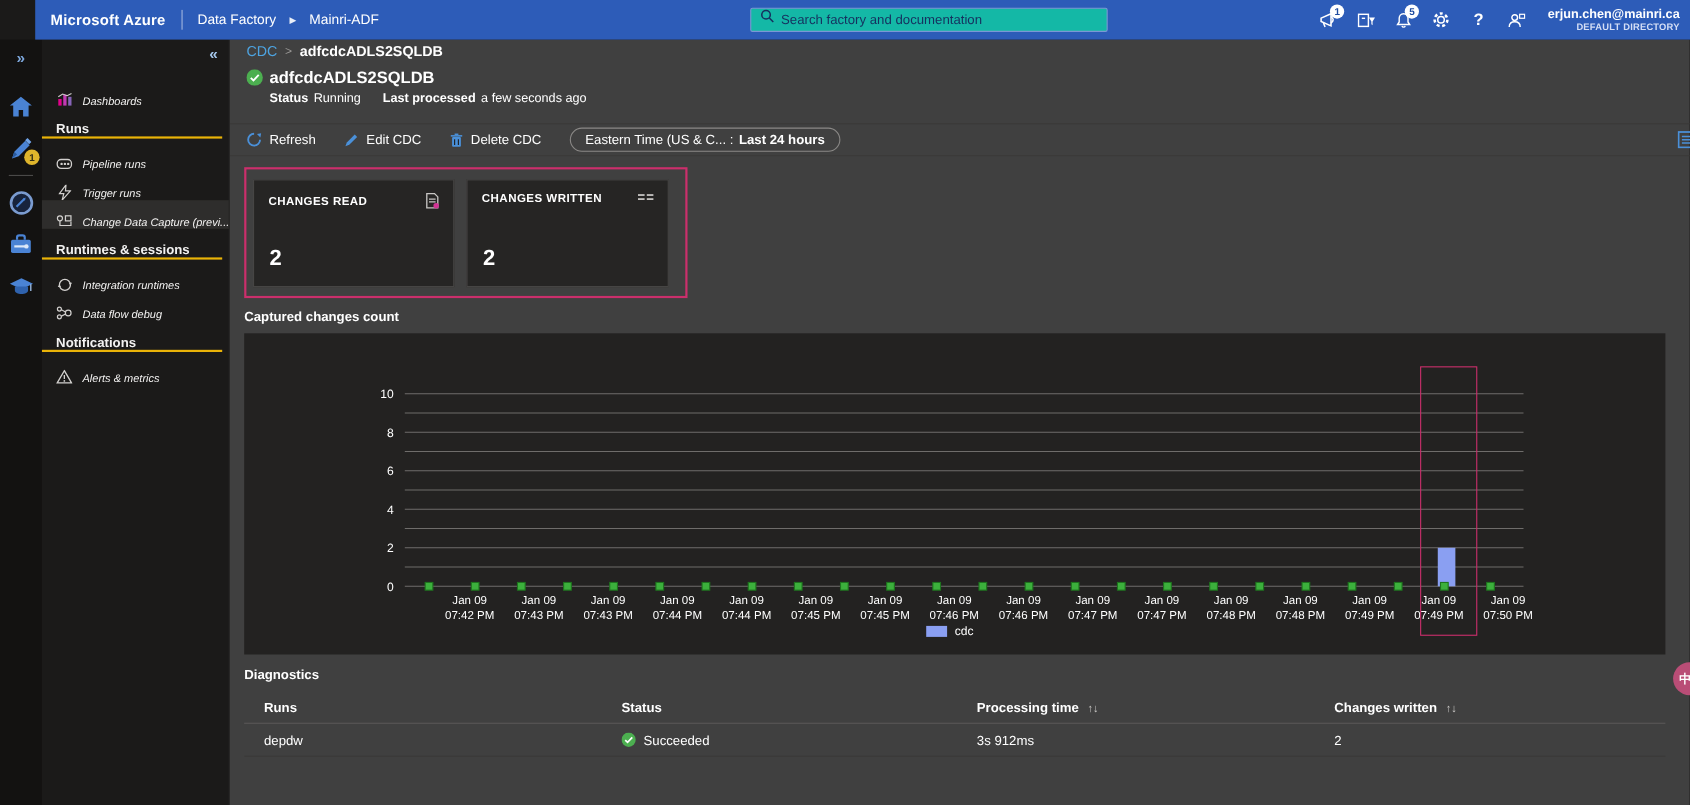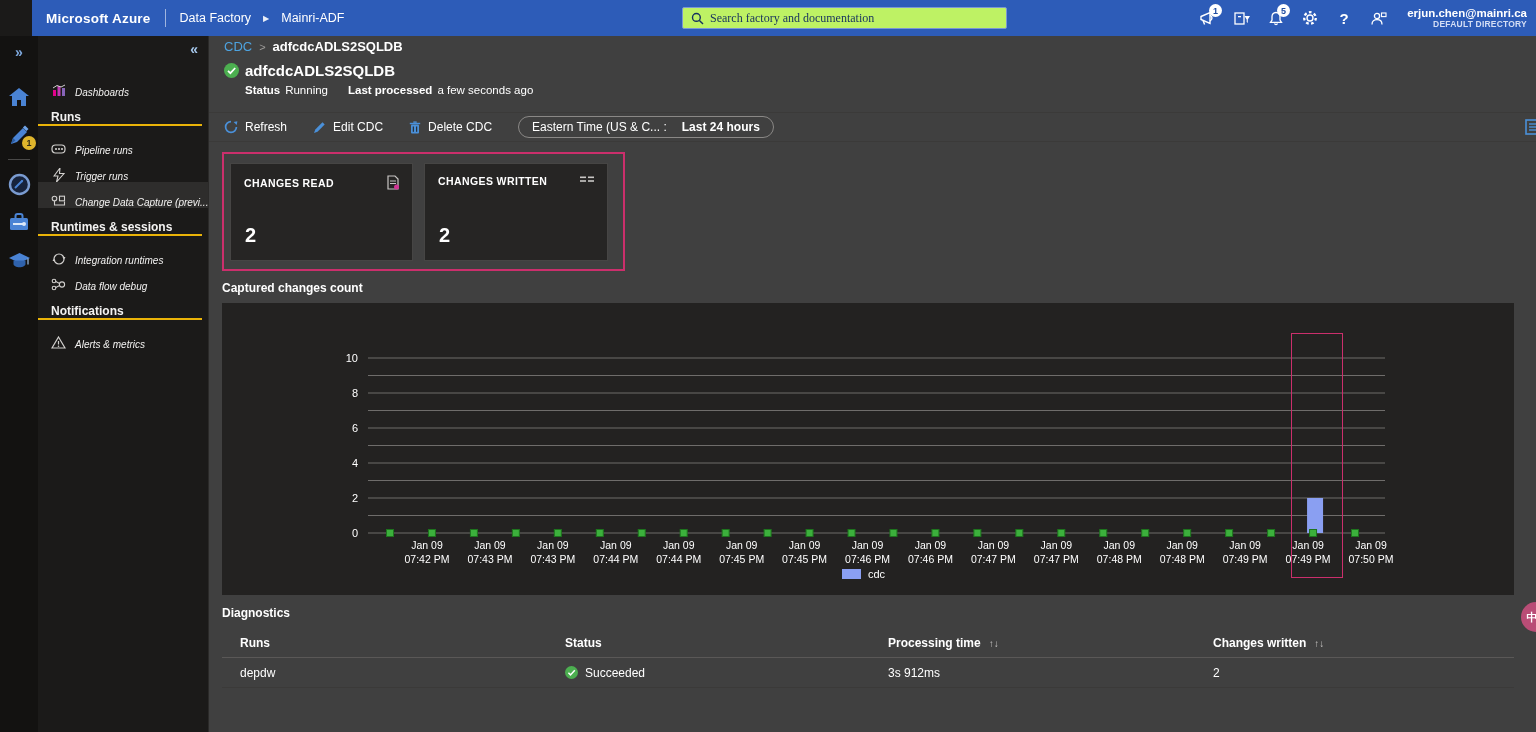--- a/index.html
+++ b/index.html
@@ -7,22 +7,22 @@
     font-family:"Liberation Sans","DejaVu Sans",sans-serif; -webkit-font-smoothing:antialiased; }
 
   
   .topbar { position:absolute; top:0; left:0; width:1536px; height:36px; background:#2d5cb8;
     display:flex; align-items:center; color:#fff; z-index:30;margin-left:32px; }
   .tb-left { display:flex; align-items:center; padding-left:14px; gap:10px; flex:0 0 auto; }
   .brand { font-weight:bold; font-size:13.5px; letter-spacing:.2px; cursor:pointer; }
   .tb-divider { width:1px; height:18px; background:rgba(255,255,255,.55); margin:0 4px; }
   .tb-crumb { font-size:12.5px; cursor:pointer; }
   .tb-arrow { font-size:8px; opacity:.9; margin:0 2px; }
-  .tb-search { position:absolute; left:650px; top:7px; width:325px; height:22px; background:#bef264;
-    border:1px solid #7b97d4; border-radius:2px; display:flex; align-items:center; padding:0 8px; gap:6px;font-family:Liberation Serif, serif; }
+  .tb-search { position:absolute; left:650px; top:7px; width:325px; height:22px; background:#14b8a6;
+    border:1px solid #7b97d4; border-radius:2px; display:flex; padding:0 8px; gap:6px; }
   .tb-search input { flex:1; background:transparent; border:none; outline:none; font-size:12px;
     color:#0e2450; font-family:inherit; }
   .tb-search input::placeholder { color:#16315f; opacity:1; }
   .tb-right { position:absolute; right:0; top:0; height:36px; display:flex; align-items:center; gap:4px; padding-right:4px; }
   .tb-iconbtn { position:relative; width:30px; height:30px; display:flex; align-items:center; justify-content:center;
     cursor:pointer; border-radius:2px; }
   .tb-badge { position:absolute; top:1px; right:1px; min-width:13px; height:13px; border-radius:7px; background:#fff;
     color:#1f4ca0; font-size:9px; font-weight:bold; display:flex; align-items:center; justify-content:center; padding:0 2px; }
   .help-glyph { font-size:15px; font-weight:bold; color:#fff; }
   .tb-user { text-align:right; line-height:1.15; margin:0 6px 0 10px; cursor:pointer; }
@@ -59,21 +59,21 @@
   .crumb-cur { font-weight:bold; color:#fff; }
   .title-row { position:absolute; left:15px; top:26px; display:flex; align-items:center; gap:6px; }
   .page-title { font-size:15px; font-weight:bold; }
   .status-row { position:absolute; left:36px; top:48px; font-size:11.5px; display:flex; gap:5px; }
   .status-row b { font-weight:bold; }
   .hr { position:absolute; left:0; width:1327px; height:1px; background:#3b3a39; }
   .toolbar { position:absolute; left:0; top:77px; width:1327px; height:28px; display:flex; align-items:center;
     padding-left:15px; gap:26px; font-size:12px; }
   .tool-btn { display:flex; align-items:center; gap:7px; cursor:pointer; color:#fff; }
   .time-pill { border:1px solid #8a8886; border-radius:12px; padding:3px 13px; font-size:12px; cursor:pointer;
-    display:flex; gap:15px; white-space:nowrap; }
+    display:flex; gap:5px; white-space:nowrap; }
   .time-pill b { font-weight:bold; }
   .log-icon-btn { position:absolute; right:-5px; top:6px; cursor:pointer; }
 
   
   .annot { position:absolute; border:2px solid #cb2f6c; pointer-events:none; z-index:5; }
   .annot-cards { left:13px; top:116px; width:403px; height:119px; }
   .annot-chart { left:1082px; top:297px; width:52px; height:245px; border-width:1.5px; }
 
   
   .card { position:absolute; top:127px; height:98px; background:#262524; border:1px solid #464544; cursor:pointer; }

